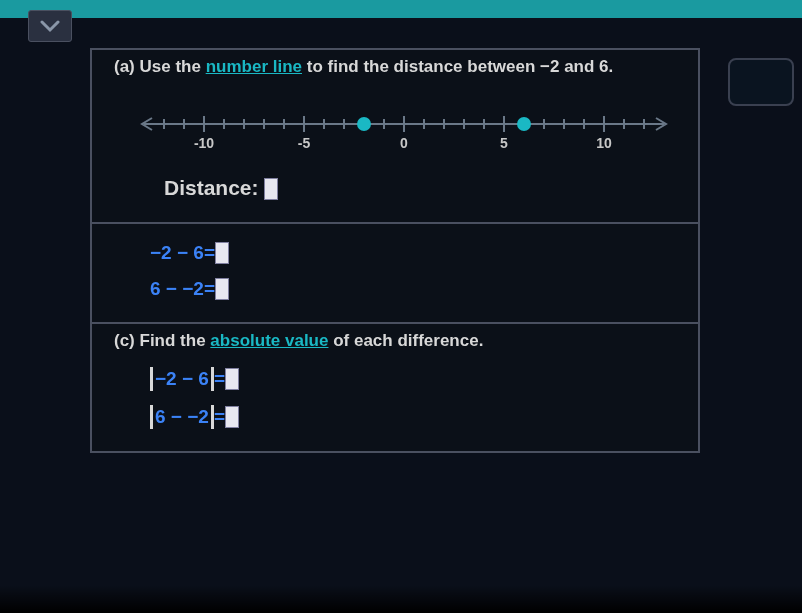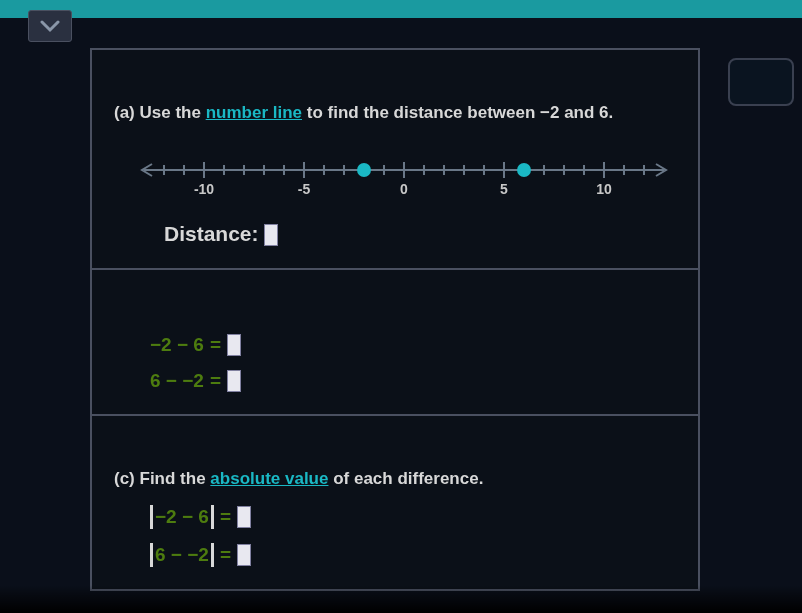--- a/index.html
+++ b/index.html
@@ -45,45 +45,43 @@
     .content-box {
       position: absolute;
       top: 48px;
       left: 90px;
       width: 610px;
       border: 2px solid #4a5060;
       background: #0b1018;
     }
     .section {
       border-bottom: 2px solid #4a5060;
-      padding: 18px 22px 22px 22px;
-      margin-top: 32px;
+      padding: 4px 22px 22px 22px;
     }
     .section:last-child { border-bottom: none; }
     .prompt {
       font-size: 17px;
       font-weight: bold;
       color: #d8d8d8;
       line-height: 1.5;
     }
     .label { font-weight: bold; }
     .link {
       color: #1ab8c4;
       text-decoration: underline;
       cursor: pointer;
     }
     .neg { font-weight: bold; }
     .equation-row {
       margin: 14px 0 0 36px;
       font-size: 19px;
       font-weight: bold;
-      color: #4d7c0f;
+      color: #3b82f6;
       display: flex;
       align-items: center;
-      gap: 6px;
     }
     .abs-bar {
       display: inline-block;
       width: 3px;
       height: 24px;
       background: #d8d8d8;
       vertical-align: middle;
     }
     .abs-wrap {
       display: inline-flex;

